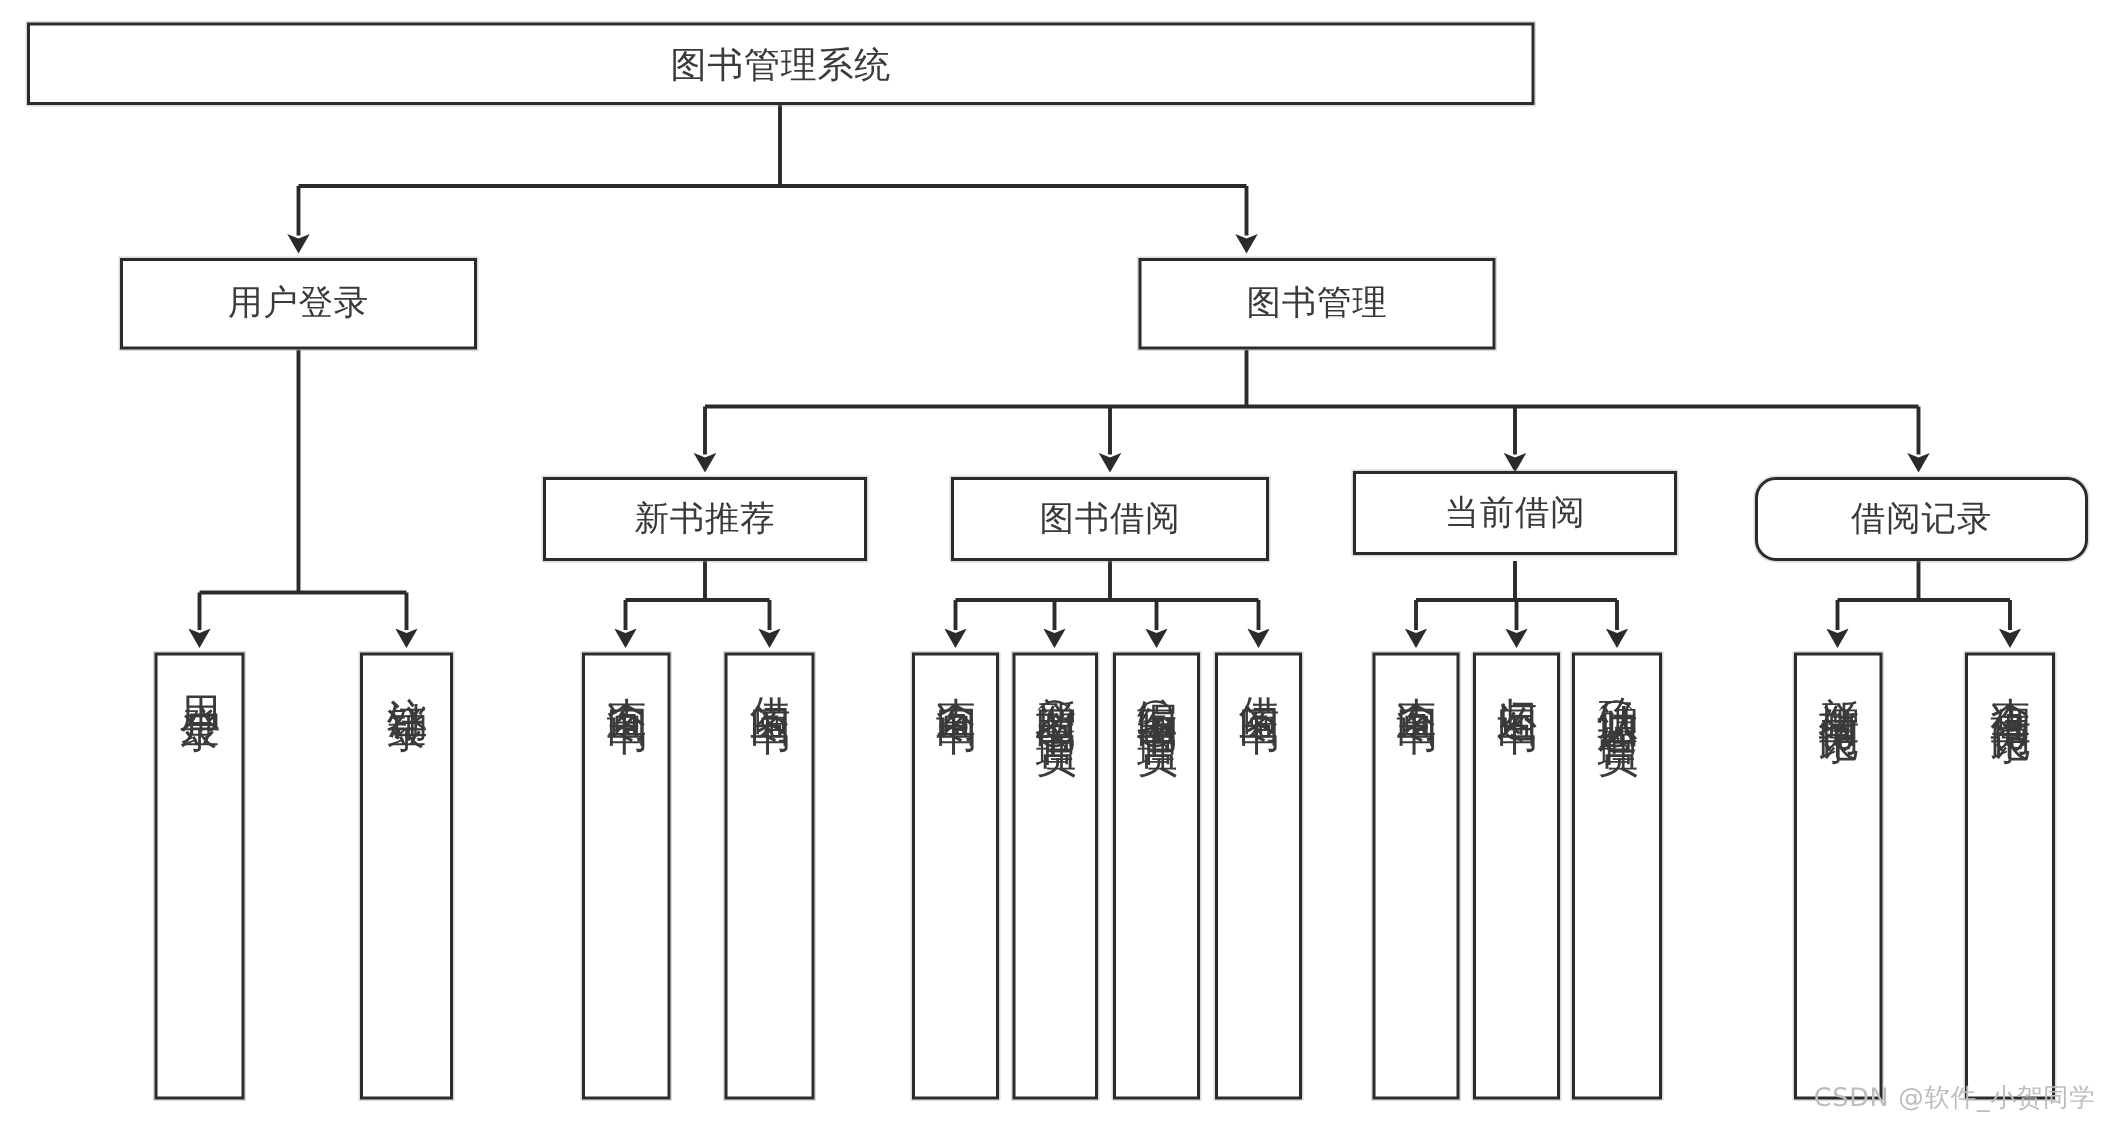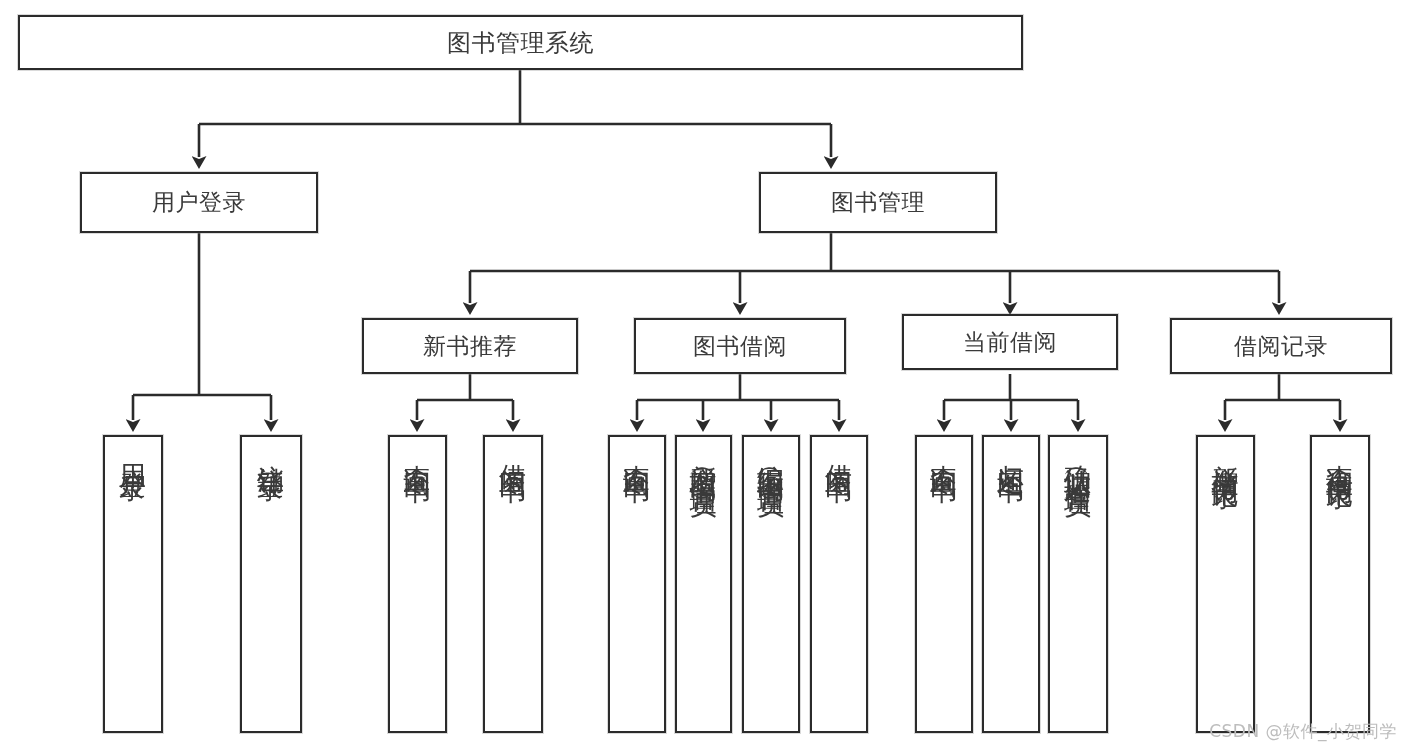--- a/index.html
+++ b/index.html
@@ -142,21 +142,21 @@
 
   <div class="node h" style="left:362px; top:318px; width:216px; height:56px;">
     <span class="node-label">新书推荐</span>
   </div>
   <div class="node h" style="left:634px; top:318px; width:212px; height:56px;">
     <span class="node-label">图书借阅</span>
   </div>
   <div class="node h" style="left:902px; top:314px; width:216px; height:56px;">
     <span class="node-label">当前借阅</span>
   </div>
-  <div class="node h" style="left:1170px; top:318px; width:222px; height:56px;">
+  <div class="node h" style="left:1170px; top:318px; width:222px; height:56px;border-radius:14px;">
     <span class="node-label">借阅记录</span>
   </div>
 
   <div class="node v" style="left:103px; top:435px; width:60px; height:298px;">
     <span class="node-label">用户登录</span>
   </div>
   <div class="node v" style="left:240px; top:435px; width:62px; height:298px;">
     <span class="node-label">注销登录</span>
   </div>
 

